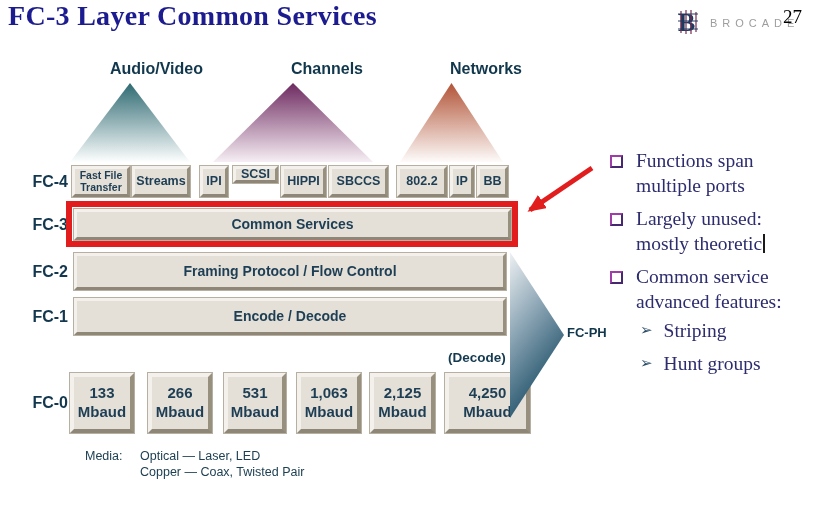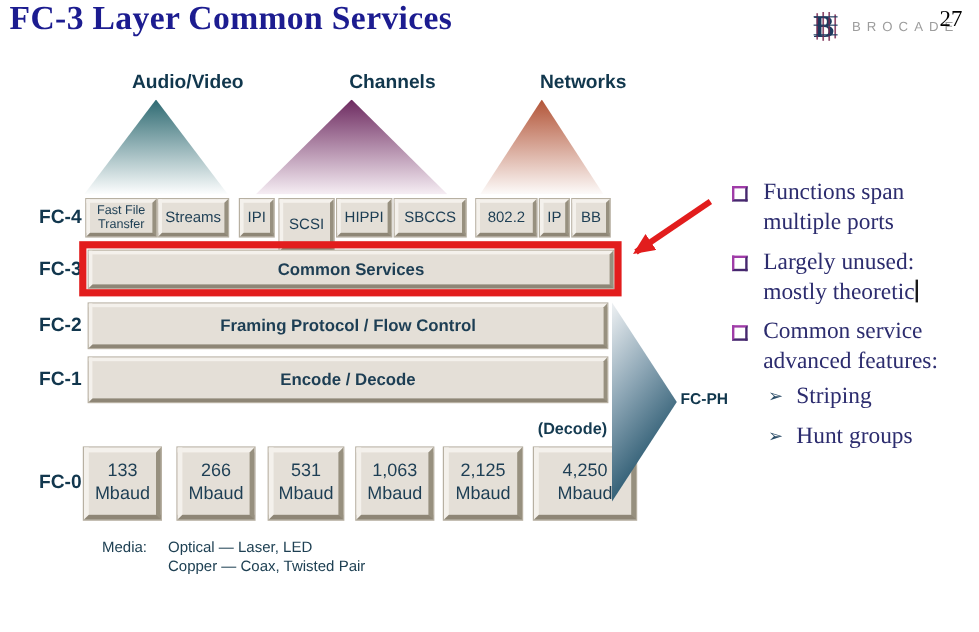--- a/index.html
+++ b/index.html
@@ -22,21 +22,21 @@
   #tri2{left:213px;width:160px;background:linear-gradient(to bottom,#6d2a60,#f6eef4);}
   #tri3{left:400px;width:103px;background:linear-gradient(to bottom,#b25437,#fdfbfa);}
 
   
   .fc-label{position:absolute;left:16px;width:52px;font-weight:bold;font-size:16px;
             color:#12374e;display:flex;align-items:center;justify-content:flex-end;}
   .bx{position:absolute;box-sizing:border-box;background:#e4dfd7;
       border:3px solid;border-color:#f4f1ec #97907f #8e8676 #f4f1ec;
       box-shadow:0 0 0 1px #b7b0a2;
       display:flex;align-items:center;justify-content:center;text-align:center;
-      color:#1d3e54;font-weight:400;font-size:12.5px;line-height:1.05;}
+      color:#1d3e54;font-weight:700;font-size:12.5px;line-height:1.05;}
   .bx.small{font-size:10.5px;}
   .bx.wide{font-size:14px;font-weight:600;}
   .bx.fc0{border-width:4px;flex-direction:column;font-size:15px;line-height:1.25;}
   .red-box{position:absolute;left:66px;top:201px;width:452px;height:46px;
            box-sizing:border-box;border:6px solid #e21d1d;z-index:3;}
   .future{position:absolute;left:424px;top:350px;width:106px;text-align:center;
           font-weight:bold;font-size:13.5px;color:#143a50;}
 
   
   .media-label{position:absolute;left:85px;top:449px;font-size:12.5px;color:#1e4053;}
@@ -90,21 +90,21 @@
   <div class="tri-label" style="left:223px;width:140px;">Channels</div>
   <div class="tri-label" style="left:382px;width:140px;">Networks</div>
   <div class="tri" id="tri1"></div>
   <div class="tri" id="tri2"></div>
   <div class="tri" id="tri3"></div>
 
   <div class="fc-label" style="top:166px;height:31px;">FC-4</div>
   <div class="bx small" style="left:72px;top:166px;width:58px;height:31px;">Fast File Transfer</div>
   <div class="bx" style="left:132px;top:166px;width:58px;height:31px;">Streams</div>
   <div class="bx" style="left:200px;top:166px;width:28px;height:31px;">IPI</div>
-  <div class="bx" style="left:233px;top:166px;width:45px;height:43px;">SCSI</div>
+  <div class="bx" style="left:233px;top:166px;width:45px;height:17px;">SCSI</div>
   <div class="bx" style="left:281px;top:166px;width:45px;height:31px;">HIPPI</div>
   <div class="bx" style="left:329px;top:166px;width:59px;height:31px;">SBCCS</div>
   <div class="bx" style="left:397px;top:166px;width:50px;height:31px;">802.2</div>
   <div class="bx" style="left:450px;top:166px;width:24px;height:31px;">IP</div>
   <div class="bx" style="left:477px;top:166px;width:31px;height:31px;">BB</div>
 
   <div class="red-box"></div>
   <div class="fc-label" style="top:209px;height:31px;">FC-3</div>
   <div class="bx wide" style="left:74px;top:209px;width:437px;height:31px;">Common Services</div>
 

